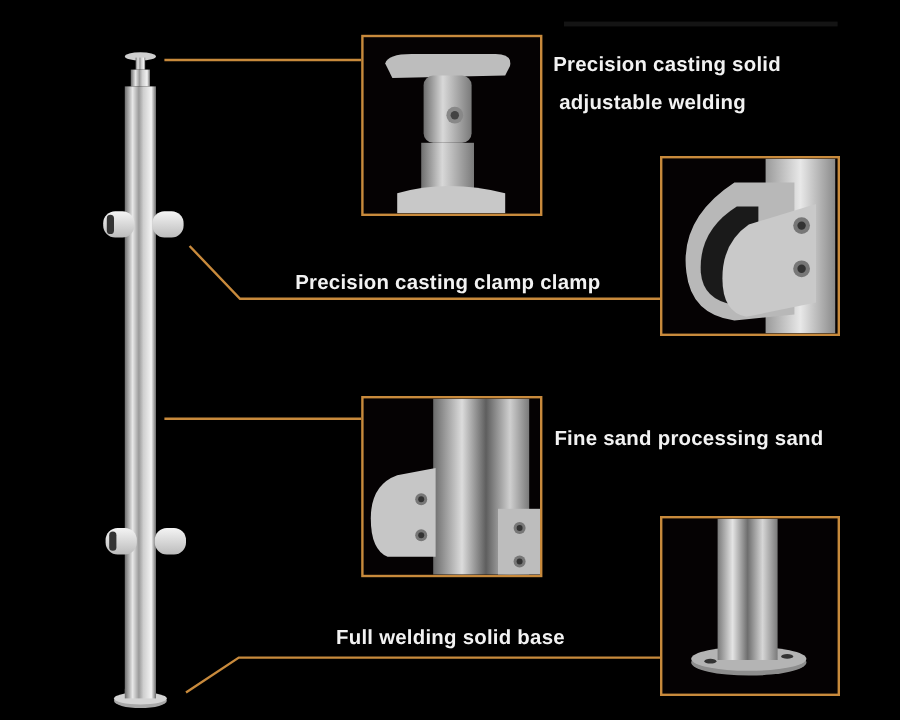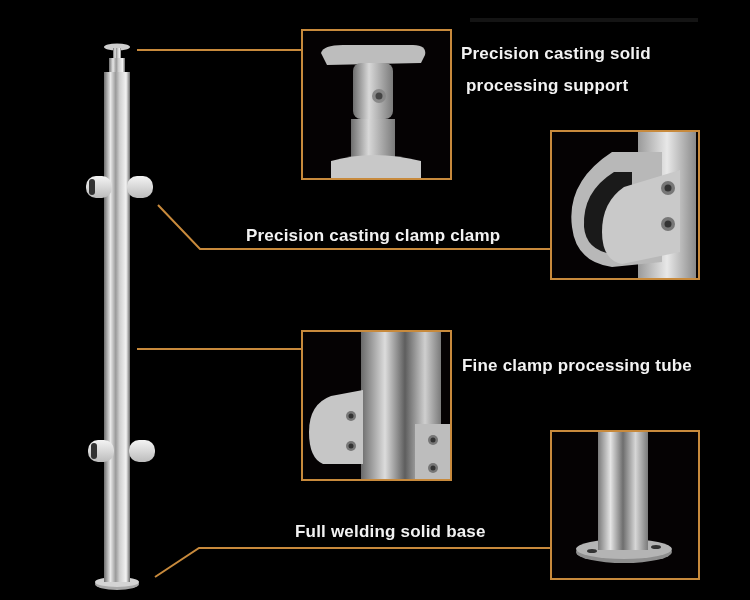--- a/index.html
+++ b/index.html
@@ -68,21 +68,21 @@
     </defs>
     <path d="M18 22 Q20 14 40 14 L110 14 Q124 14 122 24 L118 32 L24 34 Z" fill="#bdbdbd"></path>
     <rect x="50" y="32" width="40" height="56" rx="8" fill="url(#s1)"></rect>
     <circle cx="76" cy="65" r="7" fill="#888"></circle>
       <circle cx="76" cy="65" r="3.5" fill="#444"></circle>
     <rect x="48" y="88" width="44" height="40" fill="url(#s1)"></rect>
     <path d="M28 147 L28 130 Q70 118 118 130 L118 147 Z" fill="#c8c8c8"></path>
   </svg>
 </div>
 <div class="label" style="left:461px;top:44px;">Precision casting solid</div>
-<div class="label" style="left:466px;top:76px;">processing support</div>
+<div class="label" style="left:466px;top:76px;">adjustable welding</div>
 <div class="topband"></div>
 
 <div class="frame" style="left:550px;top:130px;width:150px;height:150px;">
   <svg width="146" height="146">
     <defs>
       <linearGradient id="c2" x1="0" x2="1">
           <stop offset="0" stop-color="#9a9a9a"></stop>
           <stop offset="0.5" stop-color="#e8e8e8"></stop>
           <stop offset="1" stop-color="#8a8a8a"></stop>
         </linearGradient>
@@ -116,33 +116,33 @@
       <circle cx="48" cy="84" r="2.5" fill="#333"></circle>
     <circle cx="48" cy="114" r="5" fill="#777"></circle>
       <circle cx="48" cy="114" r="2.5" fill="#333"></circle>
     <rect x="112" y="92" width="35" height="55" fill="#bdbdbd"></rect>
     <circle cx="130" cy="108" r="5" fill="#777"></circle>
       <circle cx="130" cy="108" r="2.5" fill="#333"></circle>
     <circle cx="130" cy="136" r="5" fill="#777"></circle>
       <circle cx="130" cy="136" r="2.5" fill="#333"></circle>
   </svg>
 </div>
-<div class="label" style="left:462px;top:356px;">Fine clamp processing tube</div>
+<div class="label" style="left:462px;top:356px;">Fine sand processing sand</div>
 
 <div class="frame" style="left:550px;top:430px;width:150px;height:150px;">
   <svg width="146" height="146">
     <defs>
       <linearGradient id="b4" x1="0" x2="1">
           <stop offset="0" stop-color="#7a7a7a"></stop>
           <stop offset="0.25" stop-color="#e4e4e4"></stop>
           <stop offset="0.5" stop-color="#6e6e6e"></stop>
           <stop offset="0.75" stop-color="#d6d6d6"></stop>
           <stop offset="1" stop-color="#7a7a7a"></stop>
         </linearGradient>
     </defs>
     <ellipse cx="72" cy="120" rx="48" ry="11" fill="#8e8e8e"></ellipse>
     <ellipse cx="72" cy="117" rx="48" ry="10" fill="#b4b4b4"></ellipse>
     <ellipse cx="40" cy="119" rx="5" ry="2" fill="#333"></ellipse>
     <ellipse cx="104" cy="115" rx="5" ry="2" fill="#333"></ellipse>
     <rect x="46" y="0" width="50" height="118" fill="url(#b4)"></rect>
   </svg>
 </div>
-<div class="label" style="left:295px;top:522px;">Full welding solid base</div>
+<div class="label" style="left:280px;top:522px;">Full welding solid base</div>
 
 </body></html>

